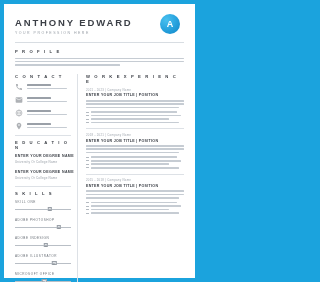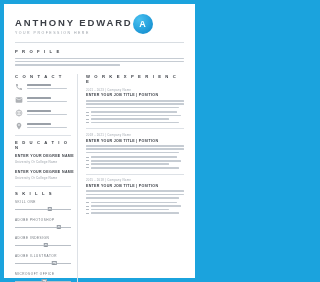--- a/index.html
+++ b/index.html
@@ -11,21 +11,21 @@
   }
   .page {
     position:absolute;
     left:4px; top:4px;
     width:191px; height:274px;
     background:#ffffff;
     padding:9px 11px 0 11px;
   }
 
   
-  .header { display:flex; align-items:flex-start; }
+  .header { display:flex; align-items:flex-start; justify-content:space-between; }
   .name-block { padding-top:4px; }
   .name {
     font-size:9.5px; font-weight:700; color:#3b3f46;
     letter-spacing:1.85px; white-space:nowrap;
   }
   .profession {
     font-size:3.5px; color:#9aa0a8; letter-spacing:1.5px;
     margin-top:2.5px; white-space:nowrap;
   }
   .avatar {

